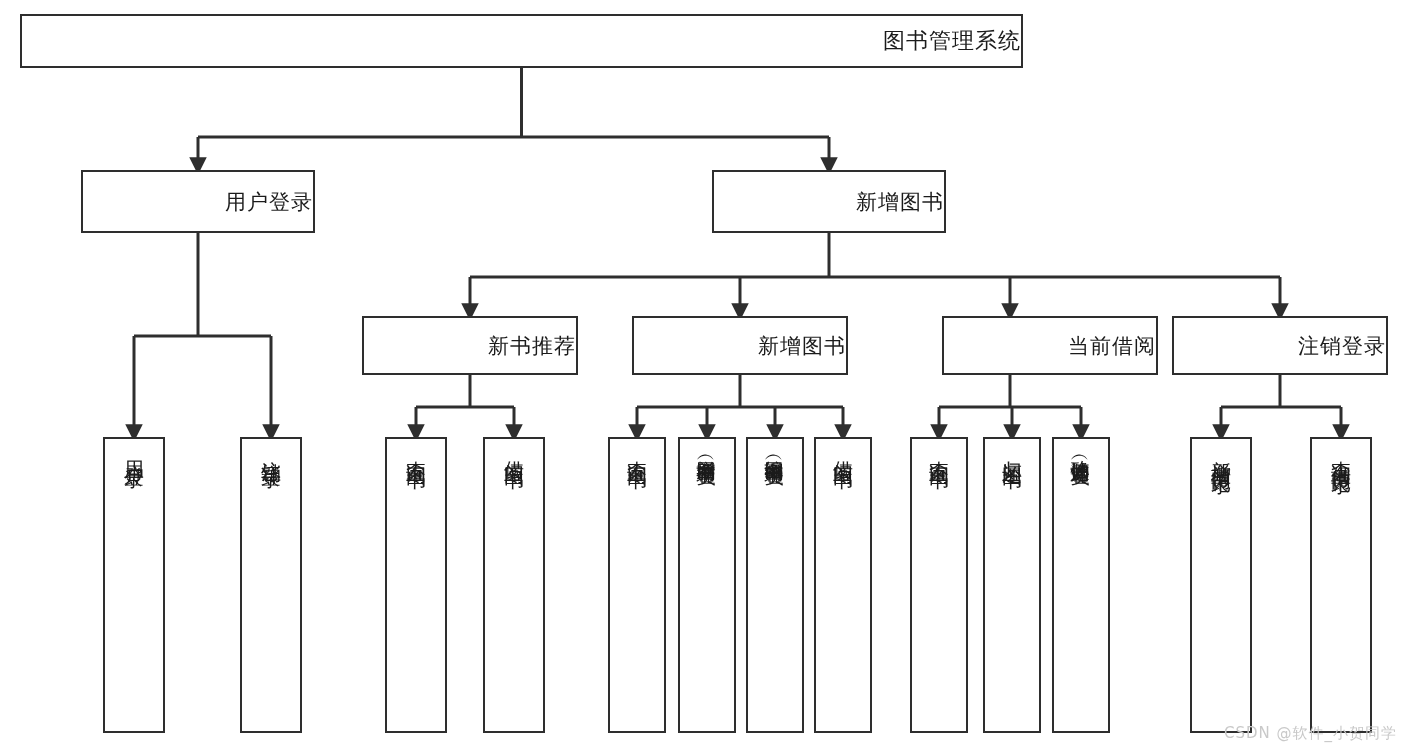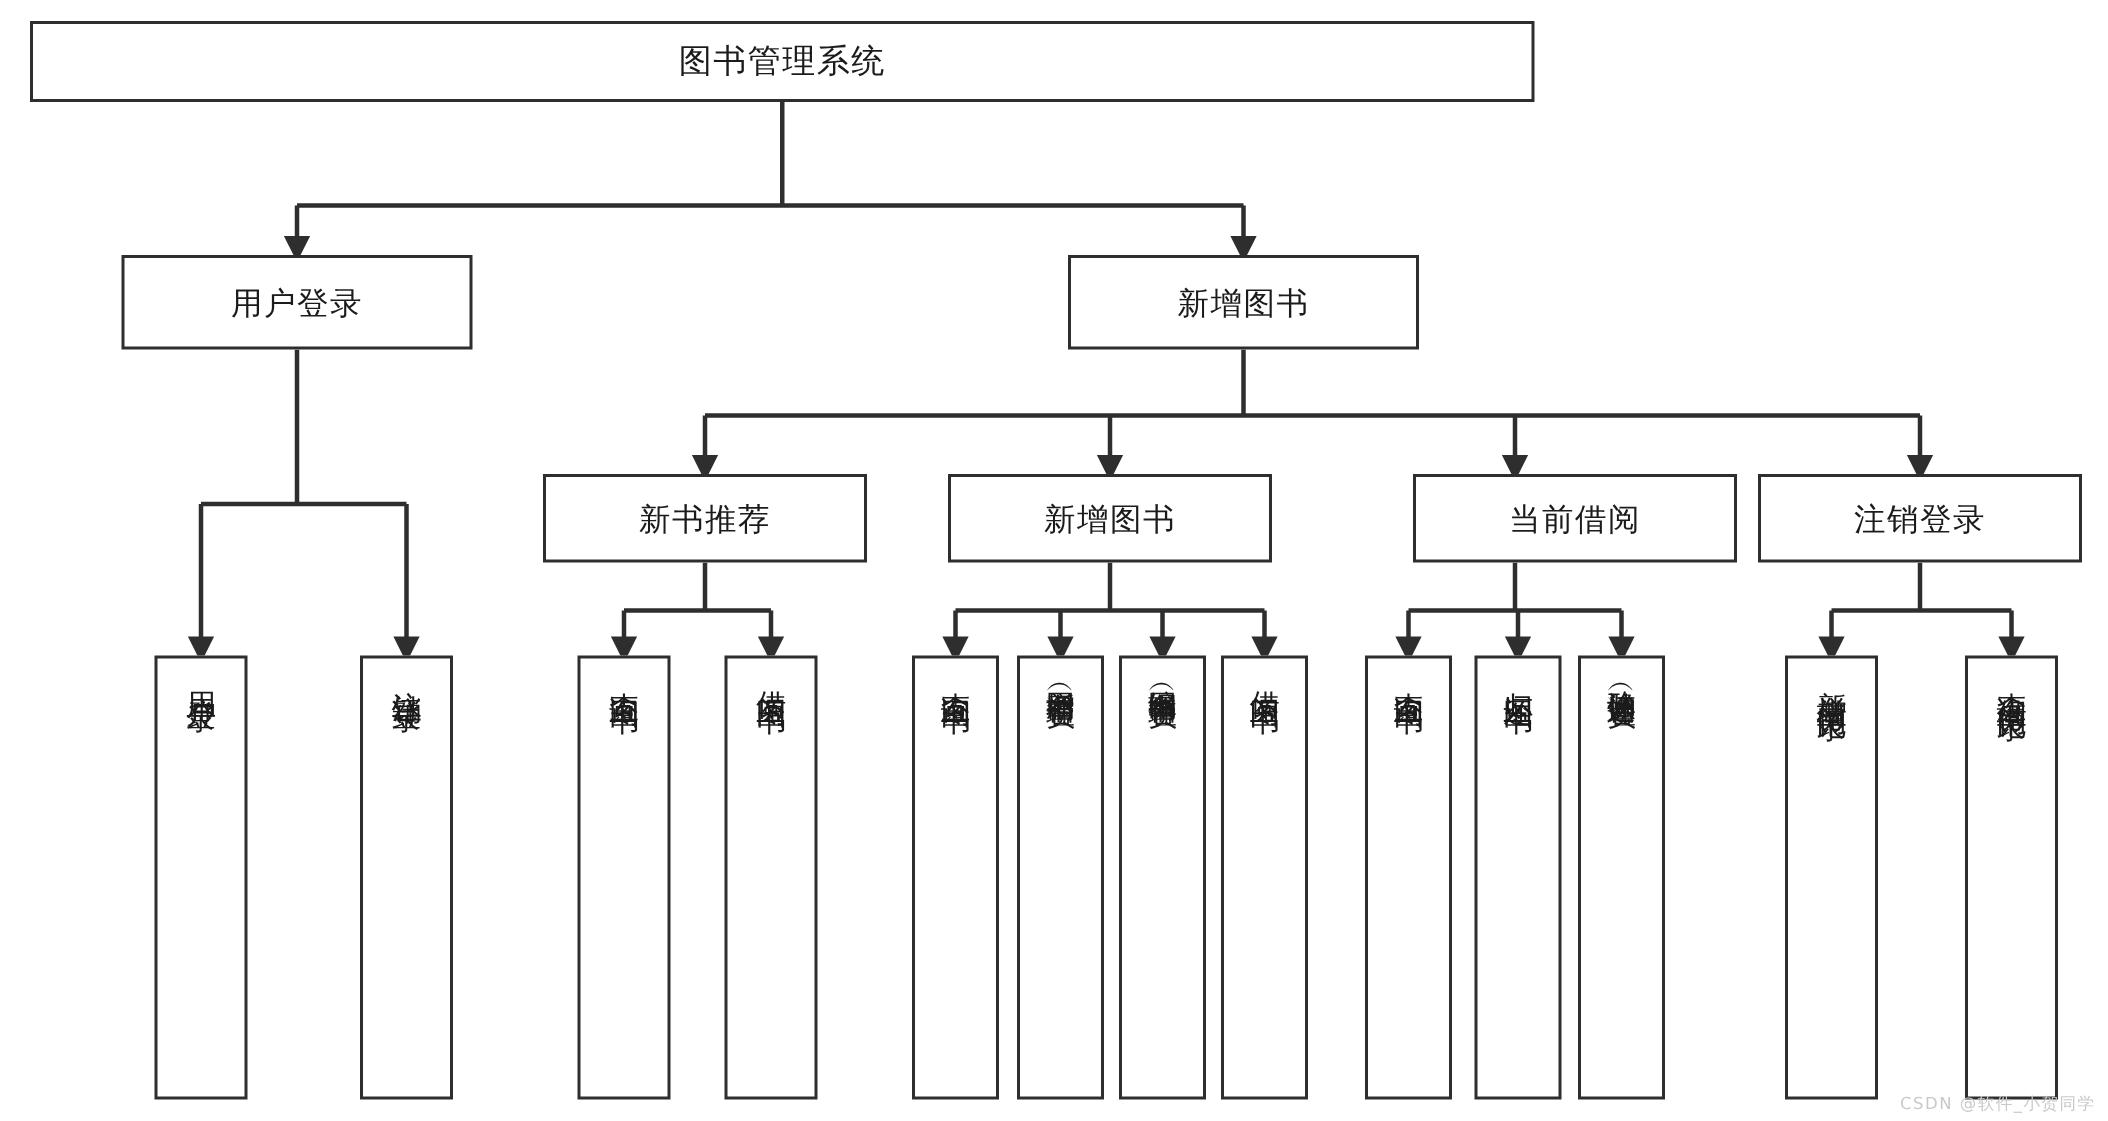--- a/index.html
+++ b/index.html
@@ -18,21 +18,21 @@
     position:absolute;left:0;top:0;width:1405px;height:747px;
     pointer-events:none;
   }
   .node{
     position:absolute;
     box-sizing:border-box;
     background:#ffffff;
     border:2px solid #2e2e2e;
     display:flex;
     align-items:center;
-    justify-content:center;
+    justify-content:flex-end;
     color:#1b1b1b;
   }
   .node.horiz{
     font-size:21px;
     letter-spacing:1px;
   }
   .node.root{
     font-size:22px;
   }
   
@@ -51,21 +51,21 @@
     white-space:nowrap;
     display:block;
   }
   .vtext.tight{
     letter-spacing:1px;
     font-size:19px;
   }
   .watermark{
     position:absolute;
     right:8px;bottom:4px;
-    font-size:11px;
+    font-size:15px;
     color:#c9c9c9;
     letter-spacing:1px;
     white-space:nowrap;
     user-select:none;
   }
 </style>
 </head>
 <body>
 
 <div id="canvas">

